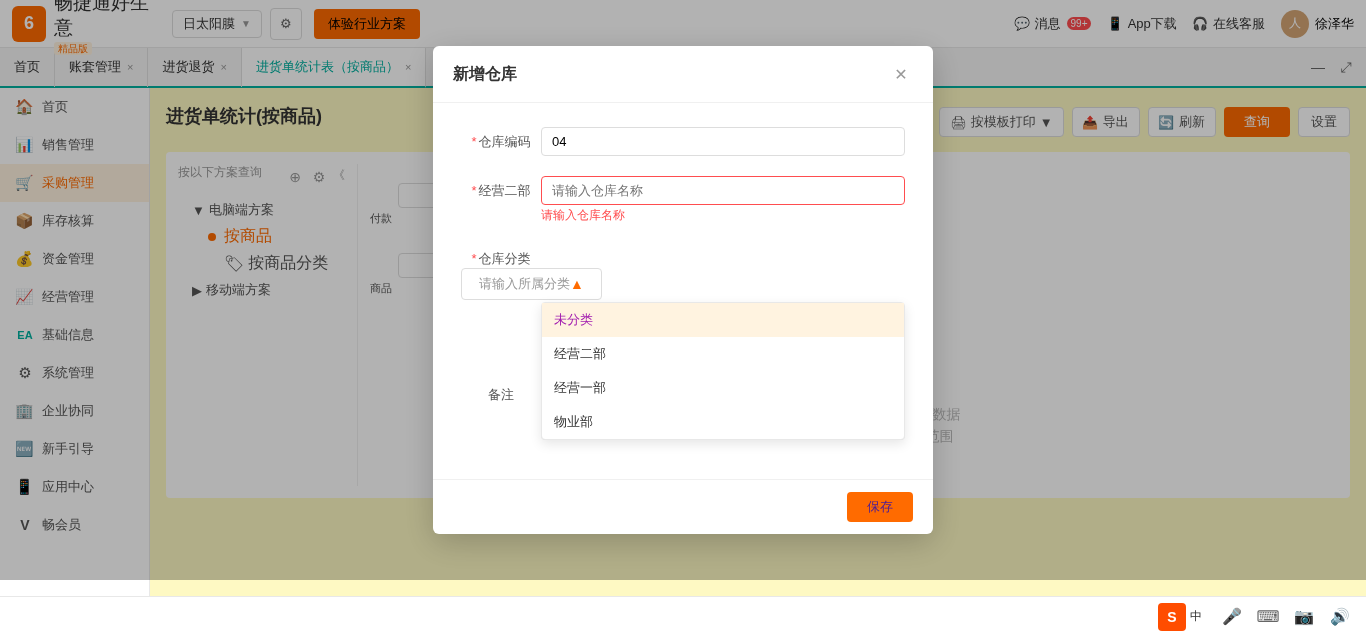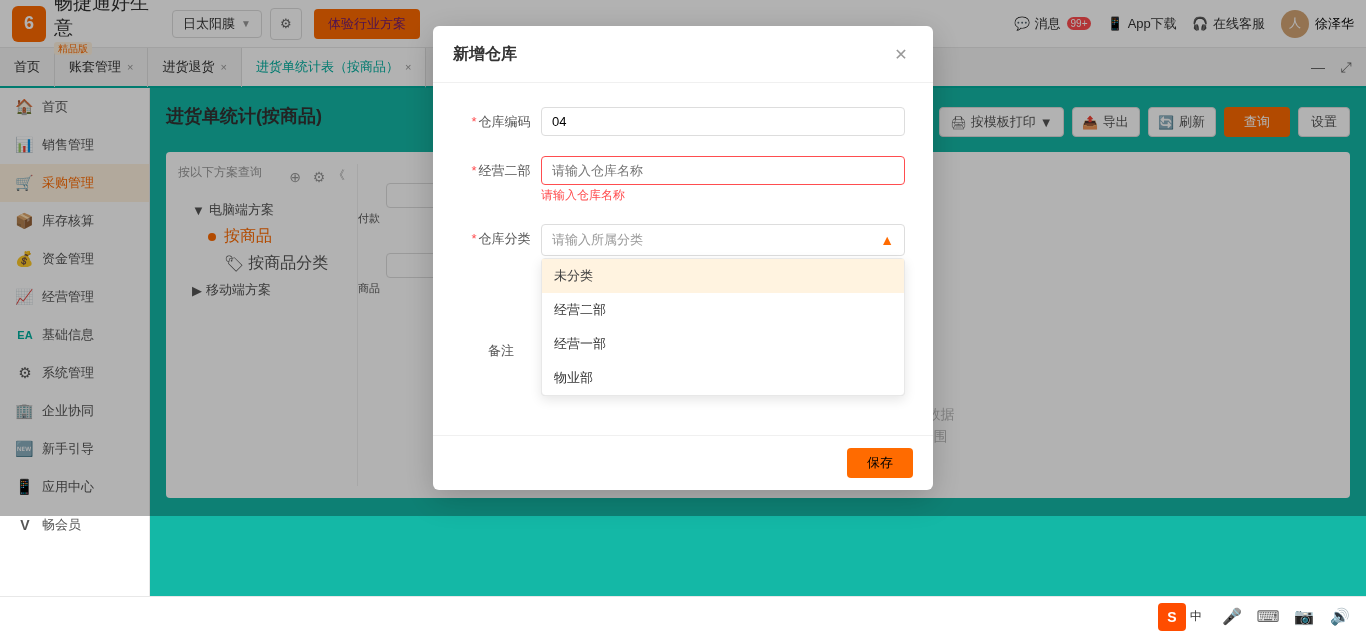--- a/index.html
+++ b/index.html
@@ -38,21 +38,21 @@
       color: #333; font-size: 13px;
     }
     .store-selector .arrow { color: #999; font-size: 10px; }
     .gear-btn {
       width: 32px; height: 32px;
       border: 1px solid #ddd; border-radius: 4px;
       display: flex; align-items: center; justify-content: center;
       cursor: pointer; margin-left: 8px; color: #666;
     }
     .trial-btn {
-      background: #ff6b00; color: #701a75;
+      background: #ff6b00; color: #000000;
       border: none; border-radius: 4px;
       padding: 6px 14px; cursor: pointer;
       font-size: 13px; margin-left: 12px;
     }
     .header-right {
       margin-left: auto;
       display: flex; align-items: center; gap: 16px;
     }
     .header-right-item {
       display: flex; align-items: center; gap: 4px;
@@ -137,21 +137,21 @@
     .sidebar-collapse {
       height: 32px;
       background: #f9f9f9;
       display: flex; align-items: center; justify-content: center;
       cursor: pointer; color: #999; font-size: 12px;
     }
 
     
     .content-area {
       flex: 1;
-      background: #14b8a6;
+      background: #fef9c3;
       padding: 16px;
       overflow: auto;
       position: relative;
     }
     .page-title {
       font-size: 18px; font-weight: bold; color: #333;
       margin-bottom: 12px;
     }
     .toolbar-btn {
       display: flex; align-items: center; gap: 4px;
@@ -167,21 +167,21 @@
     .set-btn {
       border: 1px solid #ddd; background: #fff;
       border-radius: 4px; padding: 5px 12px;
       cursor: pointer; font-size: 13px; color: #555;
     }
 
     .filter-area {
       background: #fff;
       border-radius: 4px;
       padding: 12px;
-      display: flex; 
+      display: flex; gap: 12px;
     }
     .filter-left {
       width: 180px;
       border-right: 1px solid #f0f0f0;
       padding-right: 12px;
     }
     .filter-label {
       font-size: 12px; color: #999; margin-bottom: 8px;
     }
     .scheme-add, .scheme-gear {
@@ -229,21 +229,21 @@
     }
 
     .empty-state {
       text-align: center; padding: 40px 20px; color: #bbb;
     }
     .empty-state-text { font-size: 14px; margin-top: 8px; }
 
     
     .overlay {
       position: fixed; top: 0; left: 0;
-      width: 1366px; height: 516px;
+      width: 1366px; height: 580px;
       background: rgba(0,0,0,0.3);
       z-index: 100;
       display: flex; align-items: center; justify-content: center;
     }
 
     
     .modal {
       background: #fff;
       border-radius: 6px;
       width: 500px;
@@ -291,21 +291,21 @@
       color: #ff4d4f; font-size: 12px; margin-top: 2px;
     }
     .form-textarea {
       width: 100%; border: 1px solid #ddd;
       border-radius: 4px; padding: 6px 10px;
       font-size: 13px; outline: none; resize: vertical;
       height: 60px;
     }
     .category-selector {
       width: 100%; border: 1px solid #ddd;
-      border-radius: 4px; padding: 6px 10px;
+      border-radius: 4px; padding: 6px 17px;
       font-size: 13px; display: flex;
       align-items: center; justify-content: space-between;
       cursor: pointer; position: relative;
     }
     .category-selector .up-arrow {
       color: #ff6b00; font-size: 14px;
     }
 
     
     .dropdown-list {
@@ -319,29 +319,29 @@
       box-shadow: 0 4px 12px rgba(0,0,0,0.1);
       z-index: 200;
       margin-top: 2px;
     }
     .dropdown-item {
       padding: 8px 12px;
       cursor: pointer;
       font-size: 13px;
       color: #333;
     }
-    .dropdown-item.selected { background: #fff3e0; color: #404040; }
+    .dropdown-item.selected { background: #fff3e0; color: #a21caf; }
 
     .modal-footer {
       padding: 12px 20px;
       display: flex; justify-content: flex-end; gap: 10px;
       border-top: 1px solid #f0f0f0;
     }
     .btn-save {
-      background: #ff6b00; color: #000000;
+      background: #ff6b00; color: #4c1d95;
       border: none; border-radius: 4px;
       padding: 6px 20px; cursor: pointer; font-size: 13px;
     }
 
     
     .bottom-bar {
       position: fixed; bottom: 0; left: 0;
       width: 1366px; height: 40px;
       background: #fff; border-top: 1px solid #e8e8e8;
       display: flex; align-items: center; justify-content: flex-end;
@@ -600,21 +600,21 @@
       </div>
 
       <div class="form-row">
         <span class="form-label required">经营二部</span>
         <div class="form-control-wrap">
           <input class="form-input error" style="border-color: rgb(255, 77, 79);" placeholder="请输入仓库名称">
           <div class="error-msg">请输入仓库名称</div>
         </div>
       </div>
 
-      <div class="form-row" style="position:relative;">
+      <div class="form-row" style="position:relative;flex-direction:column;">
         <span class="form-label required">仓库分类</span>
         <div class="form-control-wrap">
           <div class="category-selector">
             <span style="color:#999;">请输入所属分类</span>
             <span class="up-arrow">▲</span>
           </div>
         </div>
 
         <div class="dropdown-list">
           <div class="dropdown-item selected">

